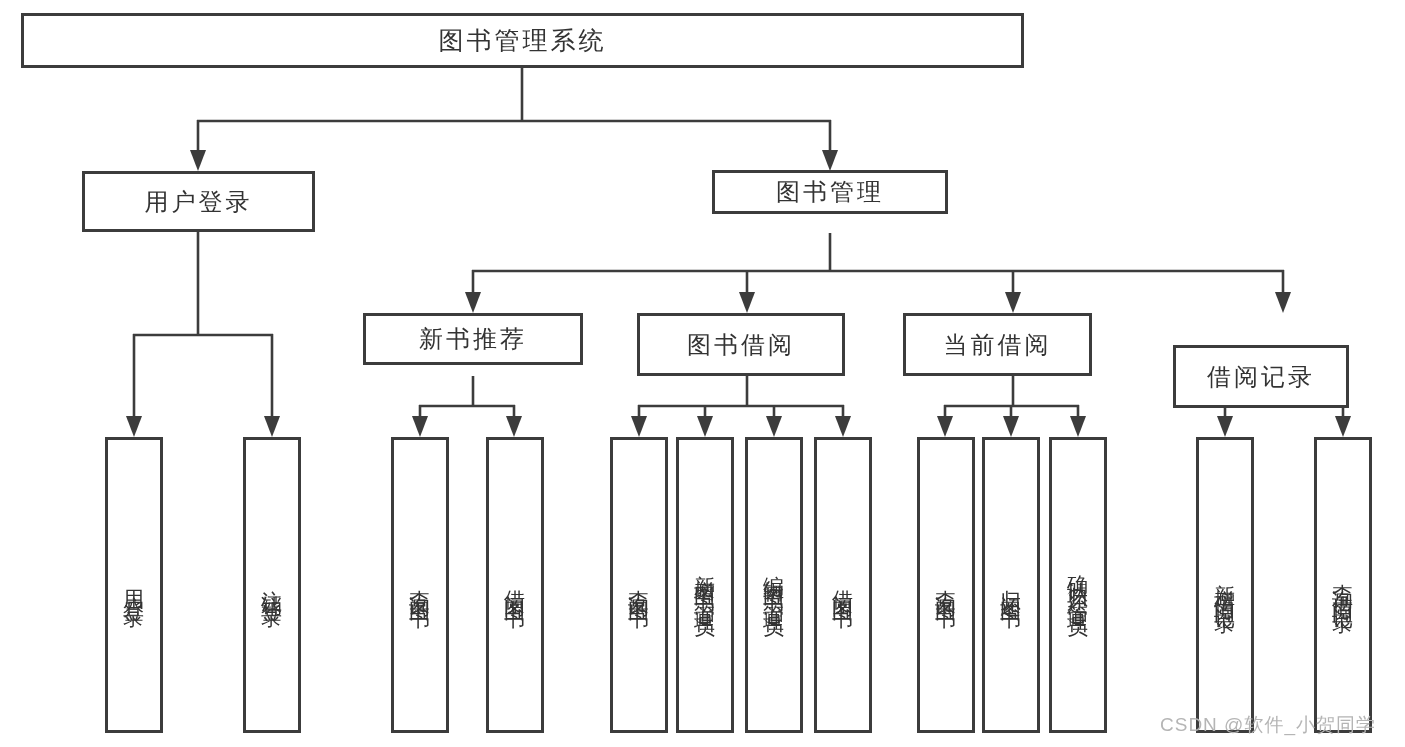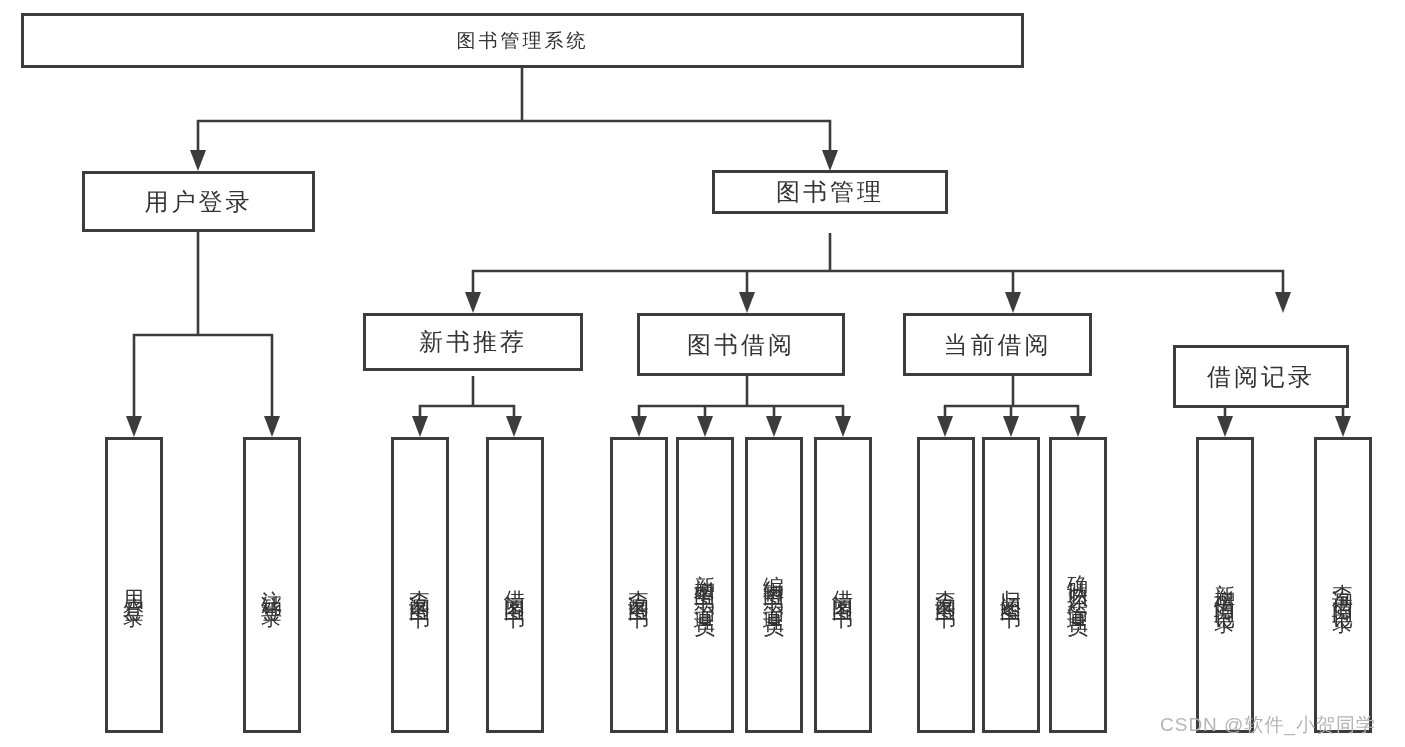--- a/index.html
+++ b/index.html
@@ -22,21 +22,21 @@
     box-sizing: border-box;
     border: 3px solid #3c3c3c;
     background: #ffffff;
     color: #333333;
     display: flex;
     align-items: center;
     justify-content: center;
     z-index: 2;
   }
   .h-node { font-size: 24px; letter-spacing: 3px; white-space: nowrap; }
-  .root-node { font-size: 19px; font-family: Liberation Serif, serif; }
+  .root-node { font-size: 25px; font-family: Liberation Serif, serif; }
   .v-node {
     writing-mode: vertical-rl;
     text-orientation: mixed;
     font-size: 21px;
     letter-spacing: 6px;
     line-height: 1;
   }
   .watermark {
     position: absolute;
     left: 1160px;
@@ -117,21 +117,21 @@
       <polygon points="1217,416 1233,416 1225,437"></polygon>
       <polygon points="1335,416 1351,416 1343,437"></polygon>
     </g>
   </svg>
 
   <div class="node h-node root-node" style="left:21px; top:13px; width:1003px; height:55px;">图书管理系统</div>
 
   <div class="node h-node" style="left:82px; top:171px; width:233px; height:61px;">用户登录</div>
   <div class="node h-node" style="left:712px; top:170px; width:236px; height:44px;">图书管理</div>
 
-  <div class="node h-node" style="left:363px; top:313px; width:220px; height:58px;">新书推荐</div>
+  <div class="node h-node" style="left:363px; top:313px; width:220px; height:52px;">新书推荐</div>
   <div class="node h-node" style="left:637px; top:313px; width:208px; height:63px;">图书借阅</div>
   <div class="node h-node" style="left:903px; top:313px; width:189px; height:63px;">当前借阅</div>
   <div class="node h-node" style="left:1173px; top:313px; width:176px; height:63px;margin-top:32px;">借阅记录</div>
 
   <div class="node v-node" style="left:105px; top:437px; width:58px; height:296px;">用户登录</div>
   <div class="node v-node" style="left:243px; top:437px; width:58px; height:296px;">注销登录</div>
 
   <div class="node v-node" style="left:391px; top:437px; width:58px; height:296px;">查询图书</div>
   <div class="node v-node" style="left:486px; top:437px; width:58px; height:296px;">借阅图书</div>
 

